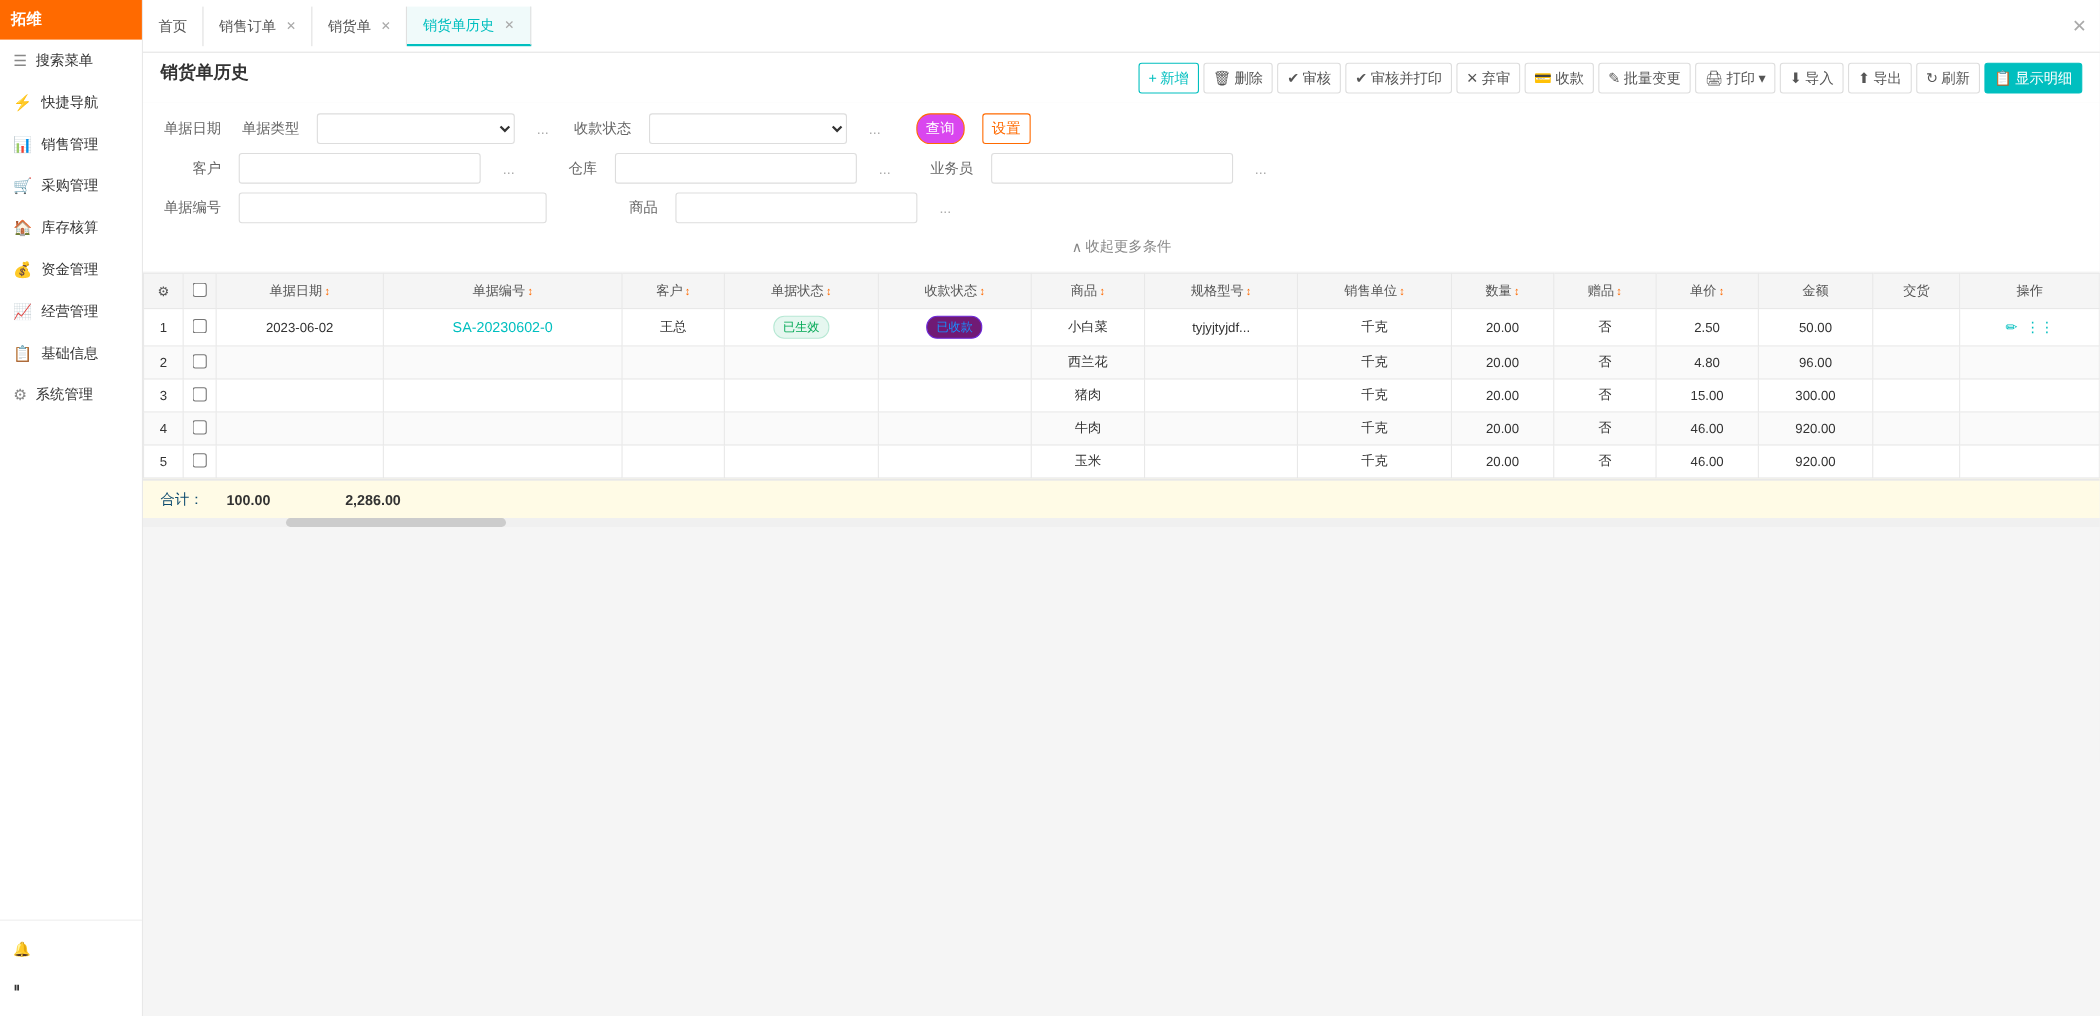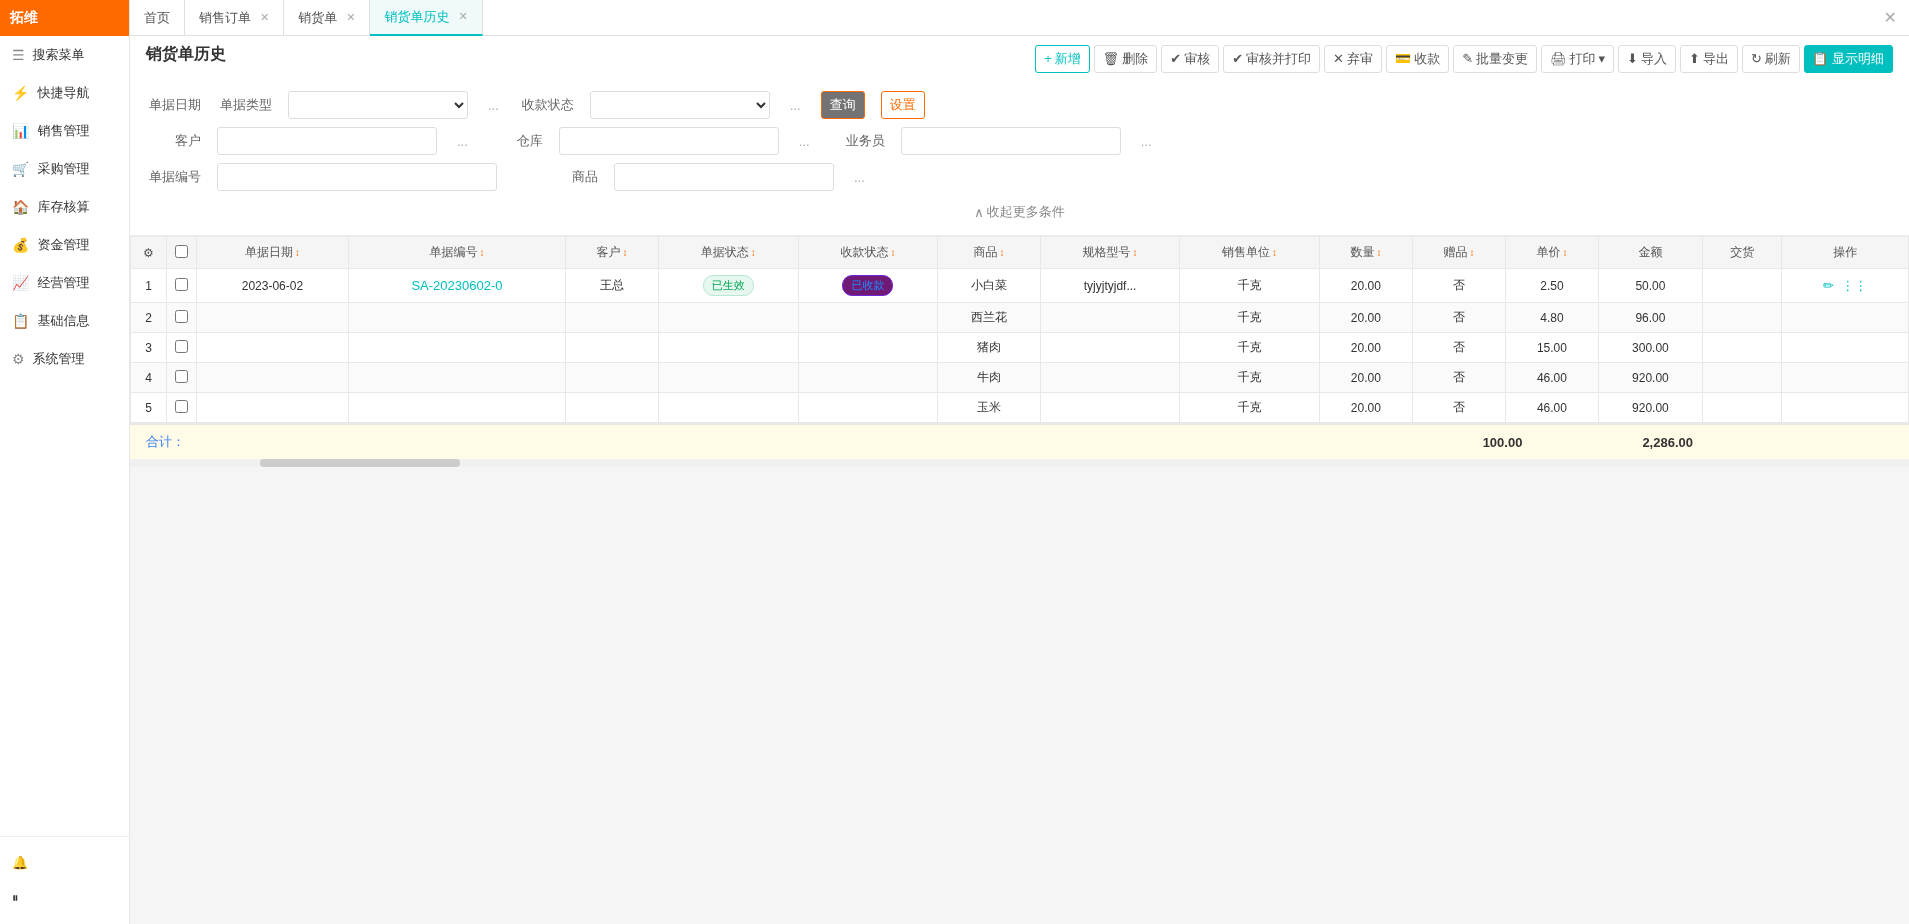--- a/index.html
+++ b/index.html
@@ -48,21 +48,21 @@
       flex-direction: column;
       overflow: hidden;
     }
 
     
     .tab-bar {
       background: #fff;
       border-bottom: 1px solid #e0e0e0;
       display: flex;
       align-items: center;
-      height: 36px;
+      height: 48px;
       padding: 0 0;
       flex-shrink: 0;
     }
     .tab {
       padding: 0 14px;
       height: 36px;
       display: flex;
       align-items: center;
       cursor: pointer;
       color: #555;
@@ -218,21 +218,21 @@
 
     
     .summary-row {
       background: #fffbe6;
       border-top: 2px solid #e8e8e8;
       display: flex;
       align-items: center;
       padding: 8px 16px;
       font-size: 13px;
     }
-    .summary-label { color: #3b82f6; min-width: 60px; }
+    .summary-label { color: #0c4a6e; min-width: 60px; }
     .summary-value { color: #333; font-weight: bold; }
 
     
     .pagination-bar {
       display: flex;
       align-items: center;
       justify-content: flex-end;
       padding: 8px 16px;
       background: #fff;
       border-top: 1px solid #eee;
@@ -435,21 +435,21 @@
         <span class="filter-label">单据日期</span>
 
         <span class="filter-label">单据类型</span>
         <select class="filter-select" style="min-width:180px;"></select>
         <span class="filter-dots">...</span>
 
         <span class="filter-label">收款状态</span>
         <select class="filter-select" style="min-width:180px;"></select>
         <span class="filter-dots">...</span>
 
-        <button class="toolbar-btn primary" style="margin-left:0; background:#737373; color:#fff; border-color:#ff6a00;">
+        <button class="toolbar-btn primary" style="margin-left:12px; background:#d946ef; color:#fff; border-color:#ff6a00;border-radius:13px;">
           <span>查询</span>
         </button>
         <button class="toolbar-btn" style="border:1px solid #ff6a00; color:#ff6a00;">
           <span>设置</span>
         </button>
       </div>
 
       <div class="filter-row">
         <span class="filter-label">客户</span>
         <input class="filter-input" style="min-width: 220px;">
@@ -592,21 +592,21 @@
               <td>920.00</td>
               <td></td>
               <td></td>
             </tr>
           </tbody>
       </table>
     </div>
 
     <div class="summary-row">
       <span class="summary-label">合计：</span>
-      <div style="flex:1; display:flex; justify-content:flex-end; gap:120px; padding-right:200px;">
+      <div style="flex:1; display:flex; gap:68px; padding-right:200px;">
         <span class="summary-value">100.00</span>
         <span class="summary-value">2,286.00</span>
       </div>
     </div>
 
     <div class="scroll-bar-container">
       <div style="width:200px; height:8px; background:#ccc; border-radius:4px; margin-left:130px;"></div>
     </div>
 
 

